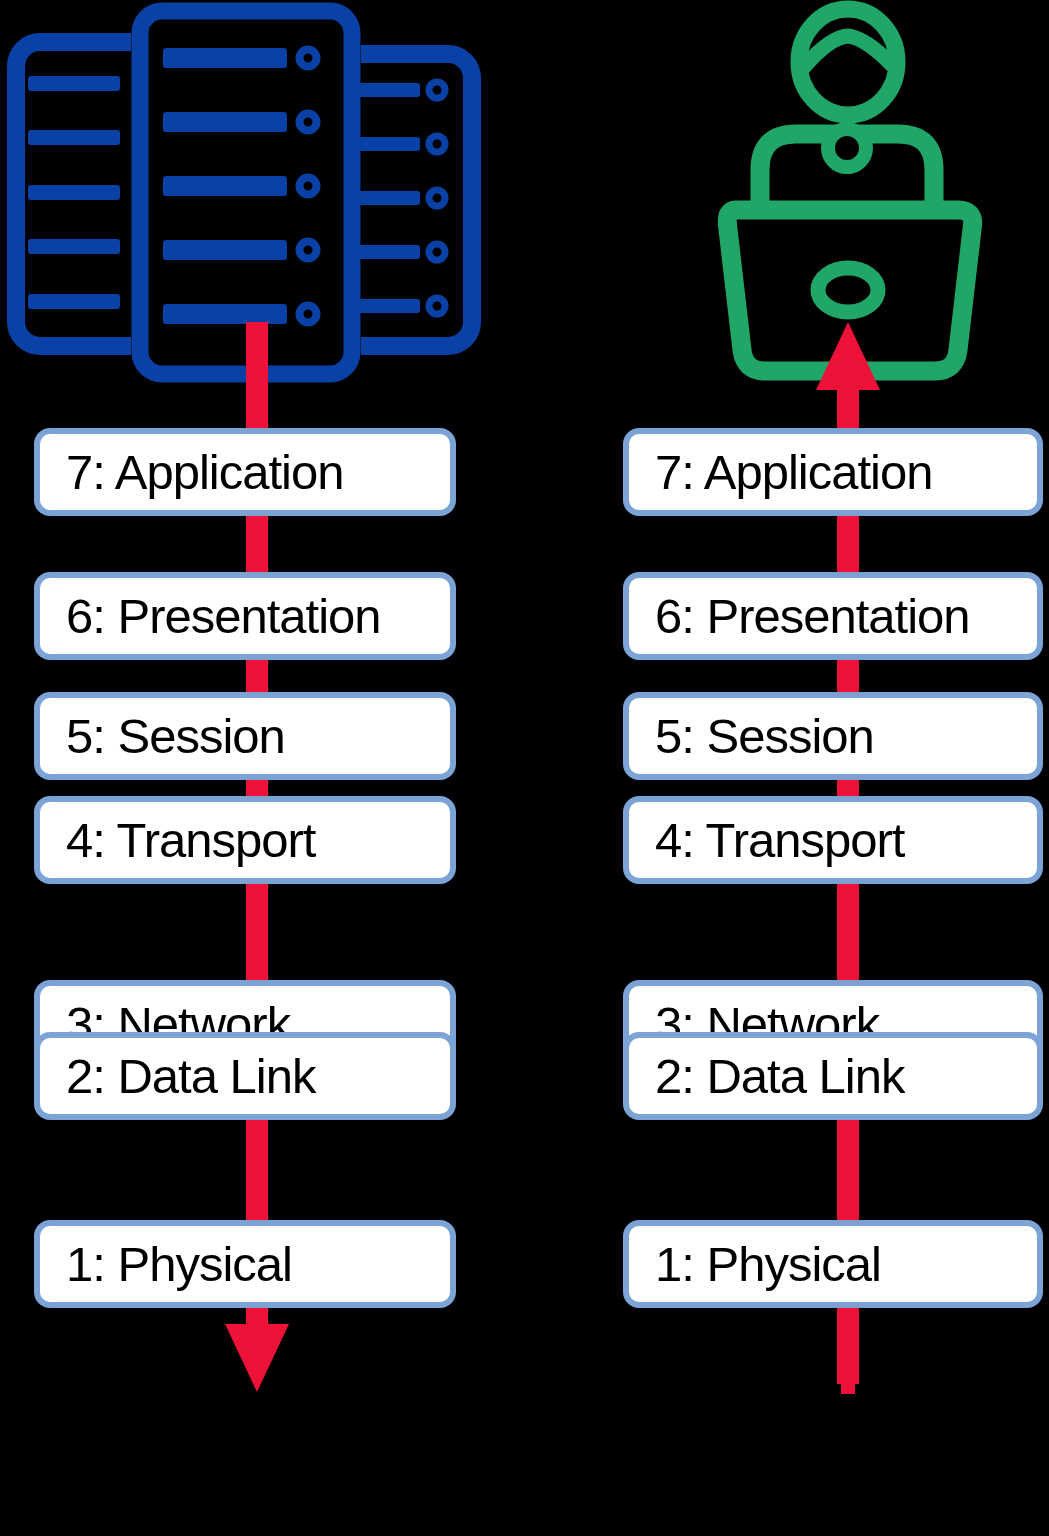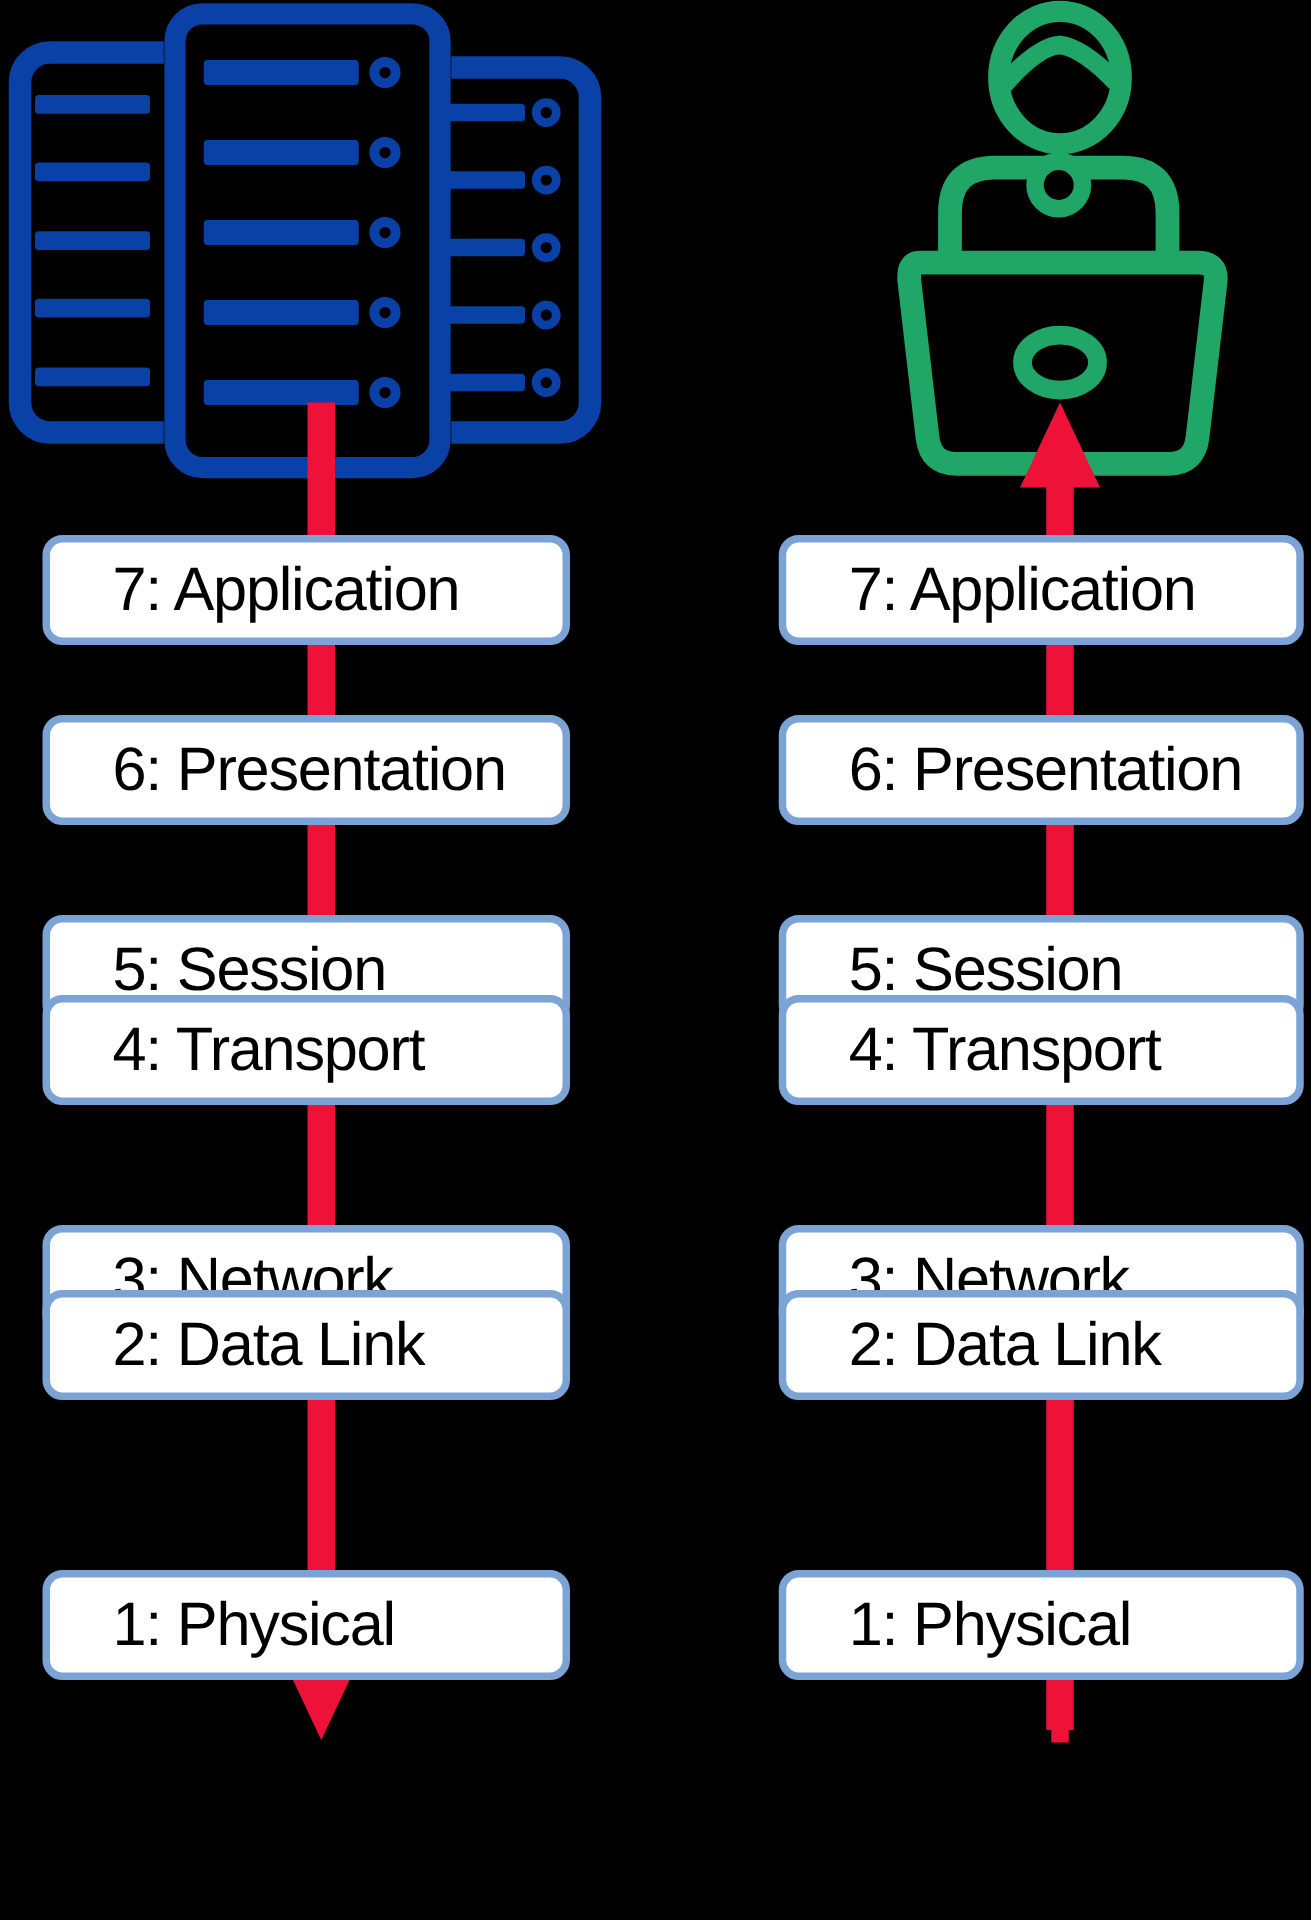--- a/index.html
+++ b/index.html
@@ -10,26 +10,26 @@
   .icon-svg { position:absolute; z-index:1; }
   #server-svg { left:0; top:0; }
   #person-svg { left:700px; top:0; }
   #arrows-svg { position:absolute; left:0; top:0; z-index:2; pointer-events:none; }
   .layer-box {
     position:absolute; z-index:3; height:88px; box-sizing:border-box;
     background:#FFFFFF; border:6px solid #7BA3D6; border-radius:16px;
     display:flex; align-items:center; padding-left:26px;
   }
   .layer-box span {
-    font-size:49px; letter-spacing:-1px; color:#000; white-space:nowrap;margin-left:24px;
+    font-size:49px; letter-spacing:-1px; color:#000; white-space:nowrap;
   }
   .col-left  { left:34px;  width:422px; }
   .col-right { left:623px; width:420px; }
-  .r0{top:428px}.r1{top:572px}.r2{top:732px}.r3{top:796px}
-  .r4{top:980px}.r5{top:1032px}.r6{top:1256px}
+  .r0{top:428px}.r1{top:572px}.r2{top:692px}.r3{top:796px}
+  .r4{top:980px}.r5{top:1032px}.r6{top:1220px}
 </style>
 </head>
 <body>
 
 <div class="canvas">
 
   <svg id="server-svg" class="icon-svg" width="492" height="392" viewBox="0 0 492 392">
     <g fill="none" stroke="#0941A6" stroke-width="18">
       <rect x="16" y="42" width="180" height="304" rx="24"></rect>
       <rect x="295" y="54" width="177" height="292" rx="24"></rect>

